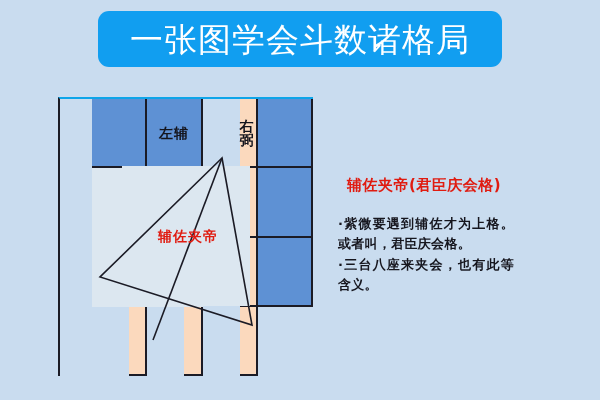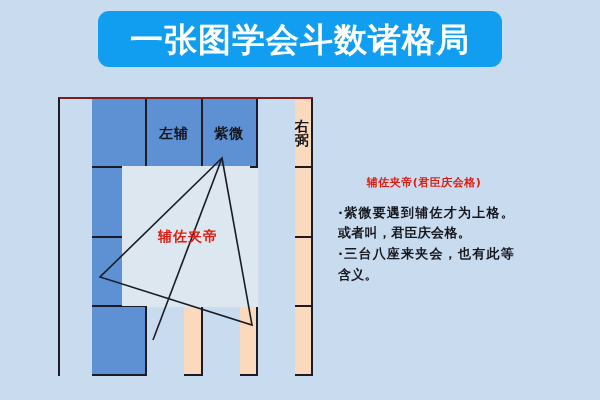--- a/index.html
+++ b/index.html
@@ -31,37 +31,37 @@
     background: #119ef0;
     border-radius: 11px;
     display: flex;
     align-items: center;
     justify-content: center;
     box-sizing: border-box;
   }
   #title-text {
     color: #ffffff;
     font-size: 33px;
-    font-weight: bold;
+    font-weight: normal;
     letter-spacing: 1px;
     line-height: 1;
     white-space: nowrap;
   }
 
   
   #chart-grid {
     position: absolute;
     left: 58px;
     top: 97px;
     width: 255px;
     height: 279px;
     display: grid;
     grid-template-columns: repeat(4, 1fr);
     grid-template-rows: repeat(4, 1fr);
-    border-top: 2px solid #7f1d1d;
+    border-top: 2px solid #0ea5e9;
     border-left: 2px solid #1b1b25;
     box-sizing: border-box;
     padding-left: 32px;
   }
   .cell {
     border-right: 2px solid #1b1b25;
     border-bottom: 2px solid #1b1b25;
     box-sizing: border-box;
     display: flex;
     align-items: center;
@@ -123,26 +123,26 @@
 
   
   #info-panel {
     position: absolute;
     left: 334px;
     top: 176px;
     width: 180px;
   }
   #info-heading {
     color: #e01b10;
-    font-size: 11px;
+    font-size: 15px;
     font-weight: bold;
     letter-spacing: 0.5px;
     line-height: 1.2;
     text-align: center;
-    margin-bottom: 14px;
+    margin-bottom: 20px;
     white-space: nowrap;
   }
   .info-bullet {
     color: #16161e;
     font-size: 13px;
     font-weight: bold;
     line-height: 1.55;
     letter-spacing: 0.3px;
     text-align: justify;
     margin: 0 0 1px 4px;
@@ -157,23 +157,20 @@
     <span id="title-text">一张图学会斗数诸格局</span>
   </div>
 
   <div id="chart-grid">
     <div class="cell blue">
         <span class="cell-label"></span>
       </div>
     <div class="cell blue">
         <span class="cell-label">左辅</span>
       </div>
-    <div class="cell blue">
-        <span class="cell-label">紫微</span>
-      </div>
     <div class="cell peach">
         <span class="cell-label">右弼</span>
       </div>
 
     <div class="cell blue">
         <span class="cell-label"></span>
       </div>
     <div class="cell pale">
         <span class="cell-label"></span>
       </div>

